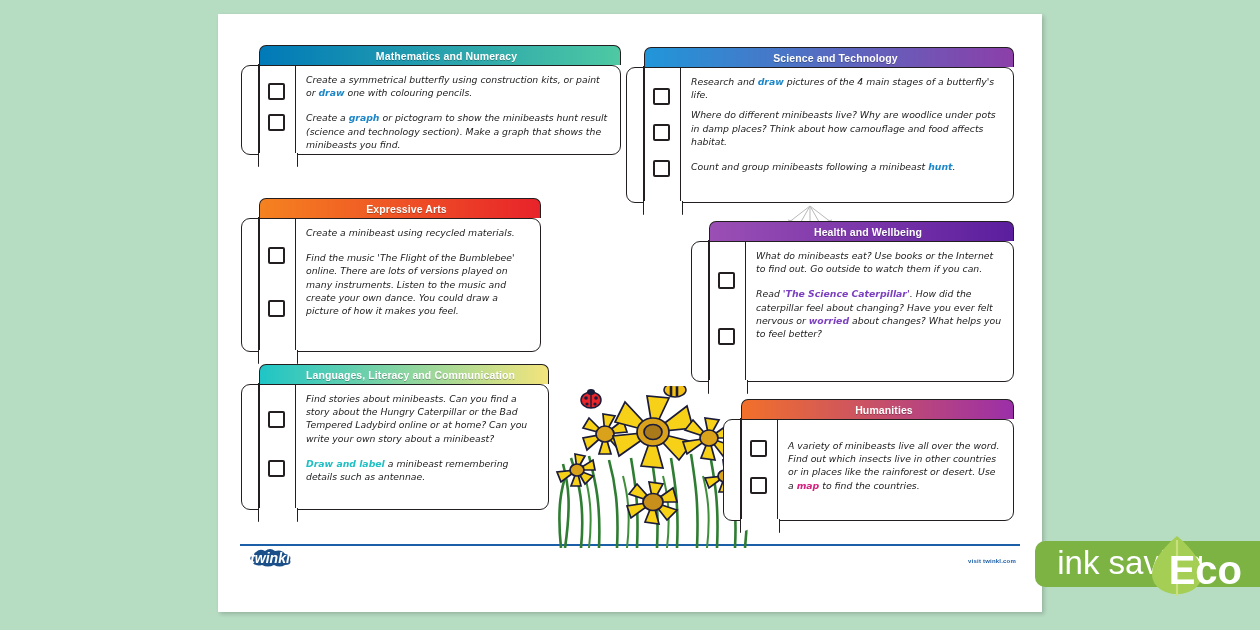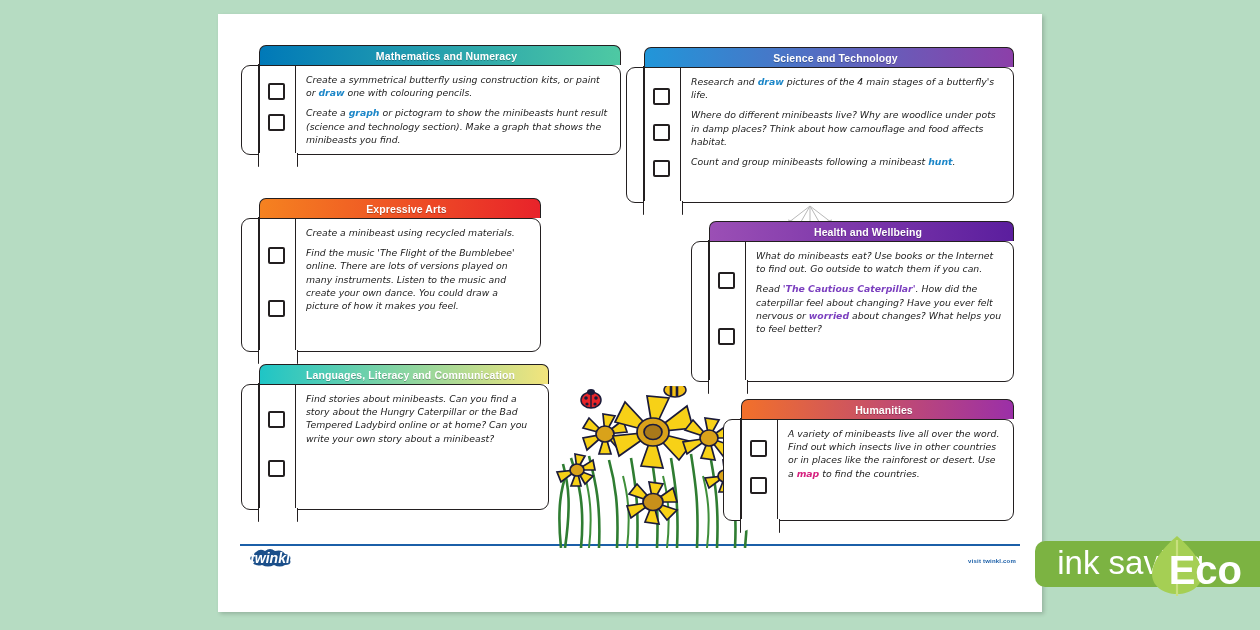--- a/index.html
+++ b/index.html
@@ -99,21 +99,21 @@
     box-sizing:border-box;
   }
   .card-text p{
     margin:0 0 7px 0;
     font-family:"DejaVu Sans", sans-serif;
     font-size:9.3px;
     line-height:13.2px;
     color:#1b1b1b;
     font-style:italic;
   }
-  .card-text p:last-child{margin-bottom:0;}
+  .card-text p:last-child{margin-bottom:0;margin-top:12px;}
   .hl{font-weight:bold;font-style:italic;}
 
   
   #centre-title{
     position:absolute;
     left:552px;top:268px;
     width:150px;
     text-align:center;
     font-family:"DejaVu Sans", sans-serif;
     font-weight:bold;
@@ -423,38 +423,41 @@
     <div class="card-body" style="height:141px;">
       <div class="ribbon">
         <div class="tickbox"></div>
         <div class="tickbox"></div>
       </div>
       <div class="card-text">
         <p>
           <span>What do minibeasts eat? Use books or the Internet to find out. Go outside to watch them if you can.</span>
         </p>
         <p>
-          <span>Read </span><span class="hl" style="color:#7b3fbf">'The Cautious Caterpillar'</span><span>. How did the caterpillar feel about changing? Have you ever felt nervous or </span><span class="hl" style="color:#7b3fbf">worried</span><span> about changes? What helps you to feel better?</span>
+          <span>Read </span><span class="hl" style="color:#7b3fbf">'The Science Caterpillar'</span><span>. How did the caterpillar feel about changing? Have you ever felt nervous or </span><span class="hl" style="color:#7b3fbf">worried</span><span> about changes? What helps you to feel better?</span>
         </p>
       </div>
     </div>
   </div>
 
   <div class="card" style="left:23px;top:350px;width:308px;">
     <div class="card-header" style="background:linear-gradient(90deg,#1fc5c6 0%,#f2e47c 100%);">
       <span class="htxt">Languages, Literacy and Communication</span>
     </div>
     <div class="card-body" style="height:126px;">
       <div class="ribbon">
         <div class="tickbox"></div>
         <div class="tickbox"></div>
       </div>
       <div class="card-text">
         <p>
           <span>Find stories about minibeasts. Can you find a story about the Hungry Caterpillar or the Bad Tempered Ladybird online or at home? Can you write your own story about a minibeast?</span>
+        </p>
+        <p>
+          <span class="hl" style="color:#1fbfc4">Draw and label</span><span> a minibeast remembering details such as antennae.</span>
         </p>
       </div>
     </div>
   </div>
 
   <div class="card" style="left:505px;top:385px;width:291px;">
     <div class="card-header" style="background:linear-gradient(90deg,#f2702a 0%,#9b2fa8 100%);">
       <span class="htxt">Humanities</span>
     </div>
     <div class="card-body" style="height:102px;">

